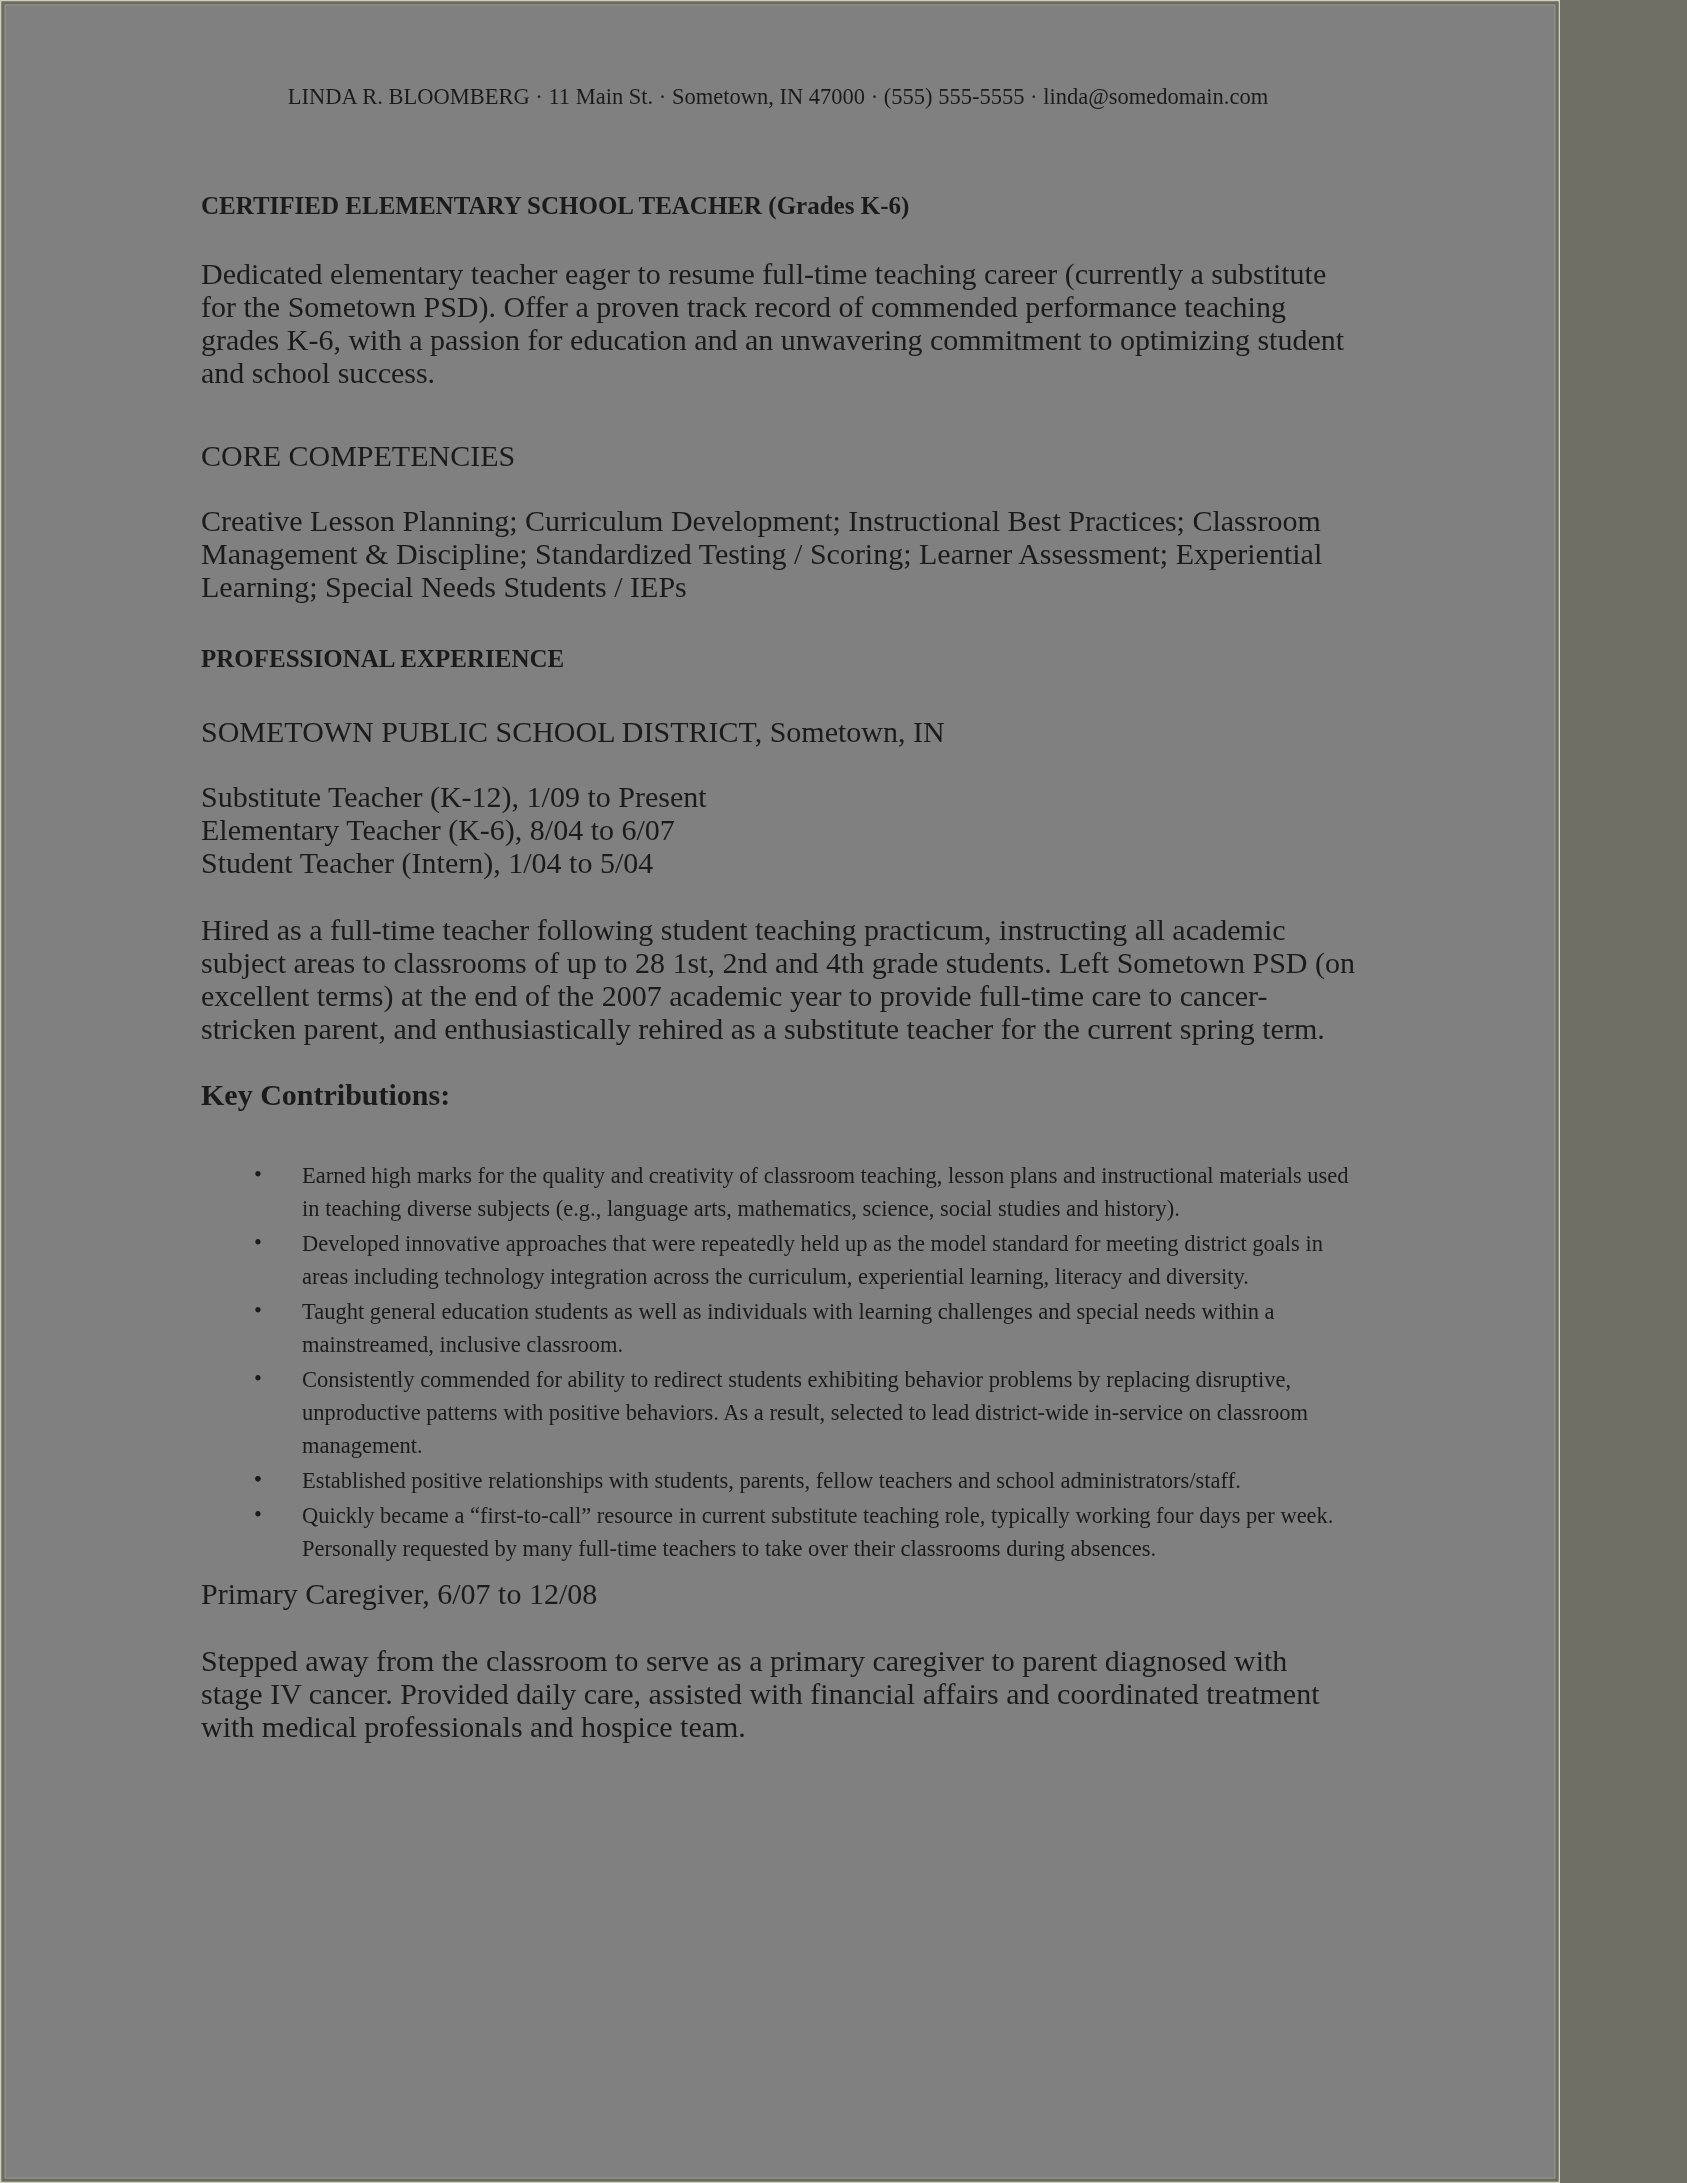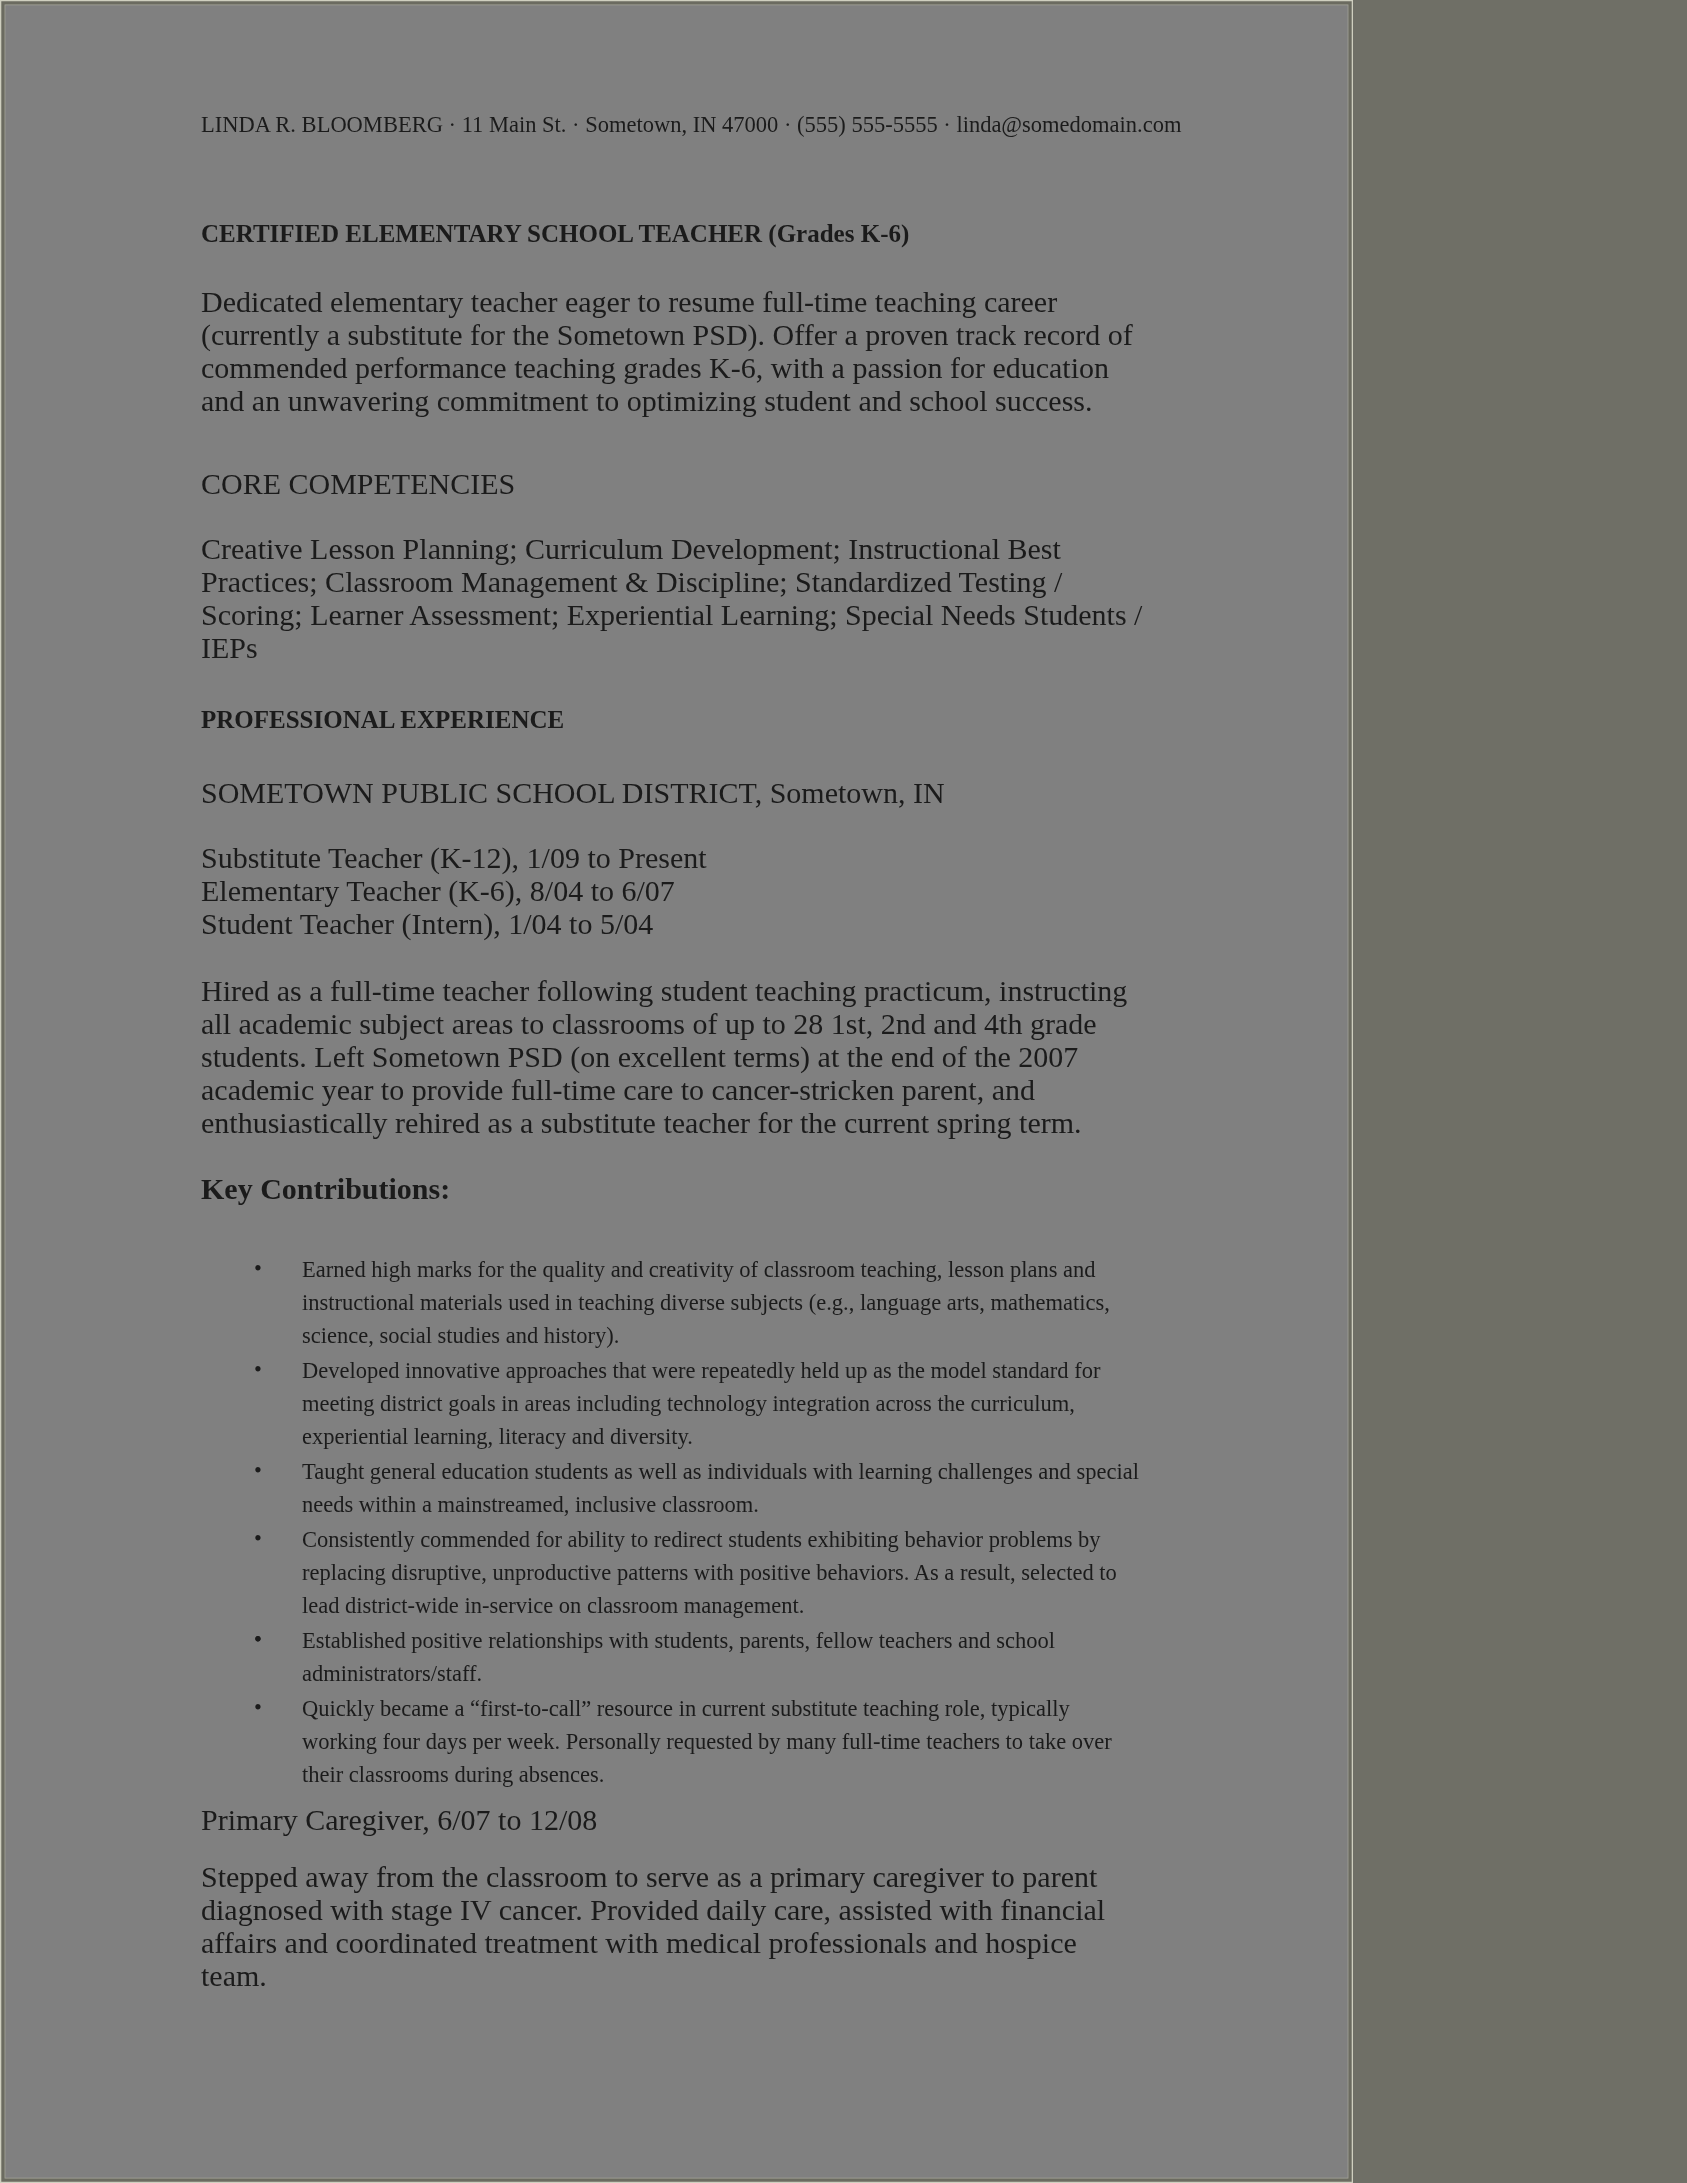--- a/index.html
+++ b/index.html
@@ -2,29 +2,29 @@
 <html style="font-size:10.6px"><head>
 <meta charset="utf-8">
 <style>
   html, body {
     margin: 0;
     padding: 0;
     background: #6f6f66;
   }
   .page {
     position: relative;
-    width: 1353px;
+    width: 1560px;
     height: 2183px;
     box-sizing: border-box;
     background: #808080;
     
     box-shadow: inset 0 0 0 1.3px #cfcfbf,
                 inset 0 0 0 4.6px #6b6b60,
                 inset 0 0 0 5.3px #a8a89c;
-    padding: 108px 205px 0 201px;
+    padding: 80px 205px 0 201px;
     font-family: "Liberation Serif", "DejaVu Serif", serif;
     color: #1b1b1b;
     overflow: hidden;
   }
   .contact {
     text-align: center;
     font-size: 22.5px;
     line-height: 33px;
     white-space: nowrap;
   }
@@ -56,21 +56,21 @@
     line-height: 33px;
     margin-bottom: 2px;
   }
   .contrib-item .bullet {
     position: absolute;
     left: 53px;
     top: -1.3px;
     font-size: 22.5px;
   }
   .caregiver-role { margin-top: 12px; }
-  .caregiver-desc { margin-top: 24px; }
+  .caregiver-desc { margin-top: 34px; }
 </style>
 </head>
 <body>
 
 <div class="page">
 
   <div class="contact">LINDA R. BLOOMBERG · 11 Main St. · Sometown, IN 47000 · (555) 555-5555 · linda@somedomain.com</div>
 
   <div class="bold-heading doc-title">CERTIFIED ELEMENTARY SCHOOL TEACHER (Grades K-6)</div>
 

